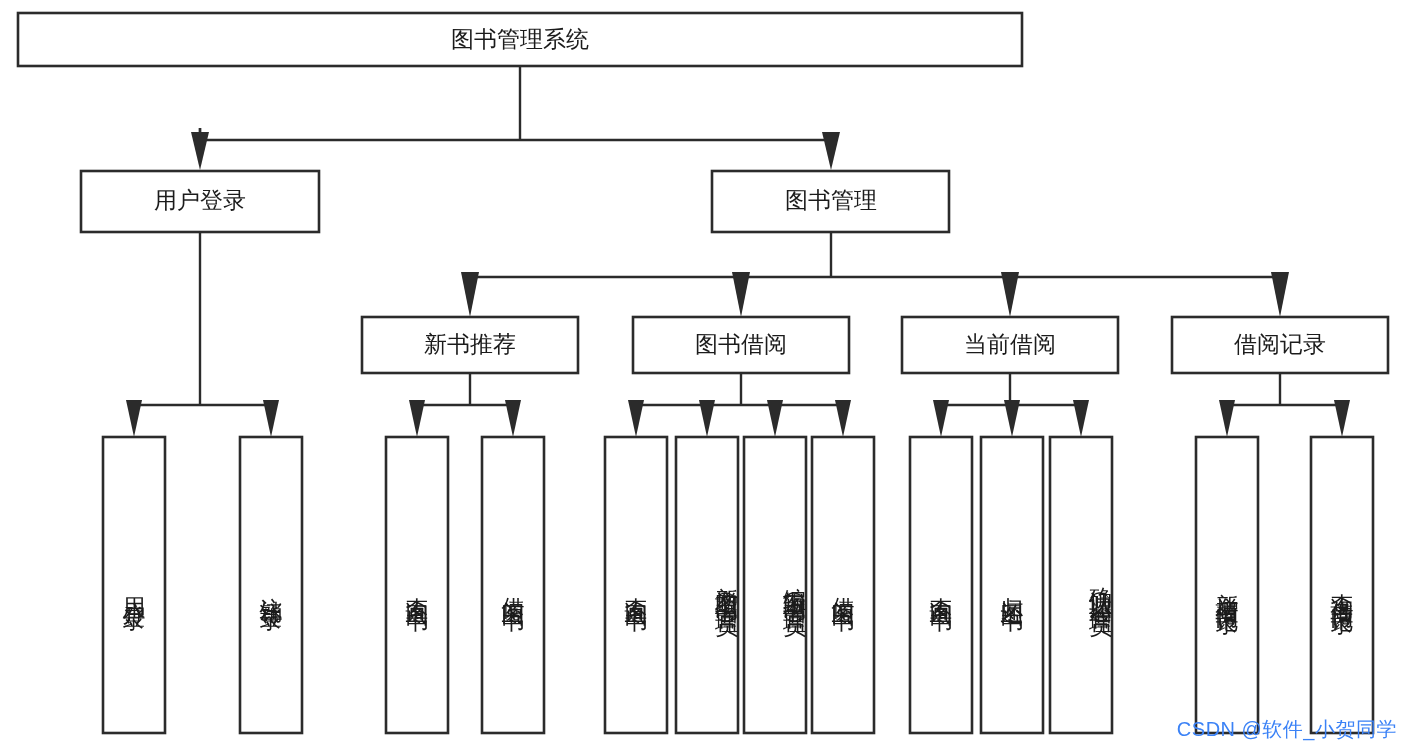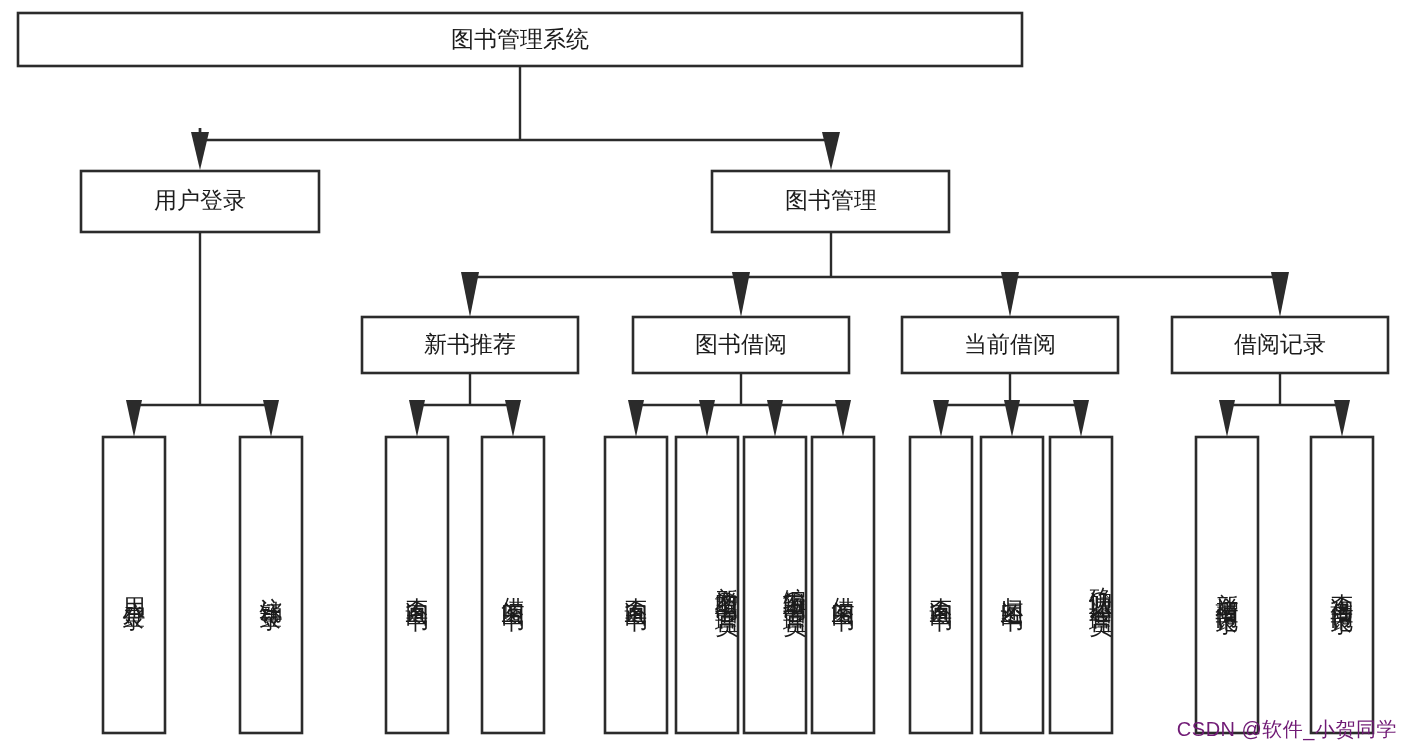--- a/index.html
+++ b/index.html
@@ -63,21 +63,21 @@
     justify-content: center;
     white-space: nowrap;
     user-select: none;
   }
   .watermark {
     position: absolute;
     right: 8px;
     bottom: 4px;
     font-family: "Liberation Sans", "DejaVu Sans", sans-serif;
     font-size: 20px;
-    color: #701a75;
+    color: #3b82f6;
     letter-spacing: 0.5px;
     white-space: nowrap;
   }
 </style>
 </head>
 <body>
 
 <div id="diagram-root">
 
   <svg class="diagram" viewBox="0 0 1405 747">

